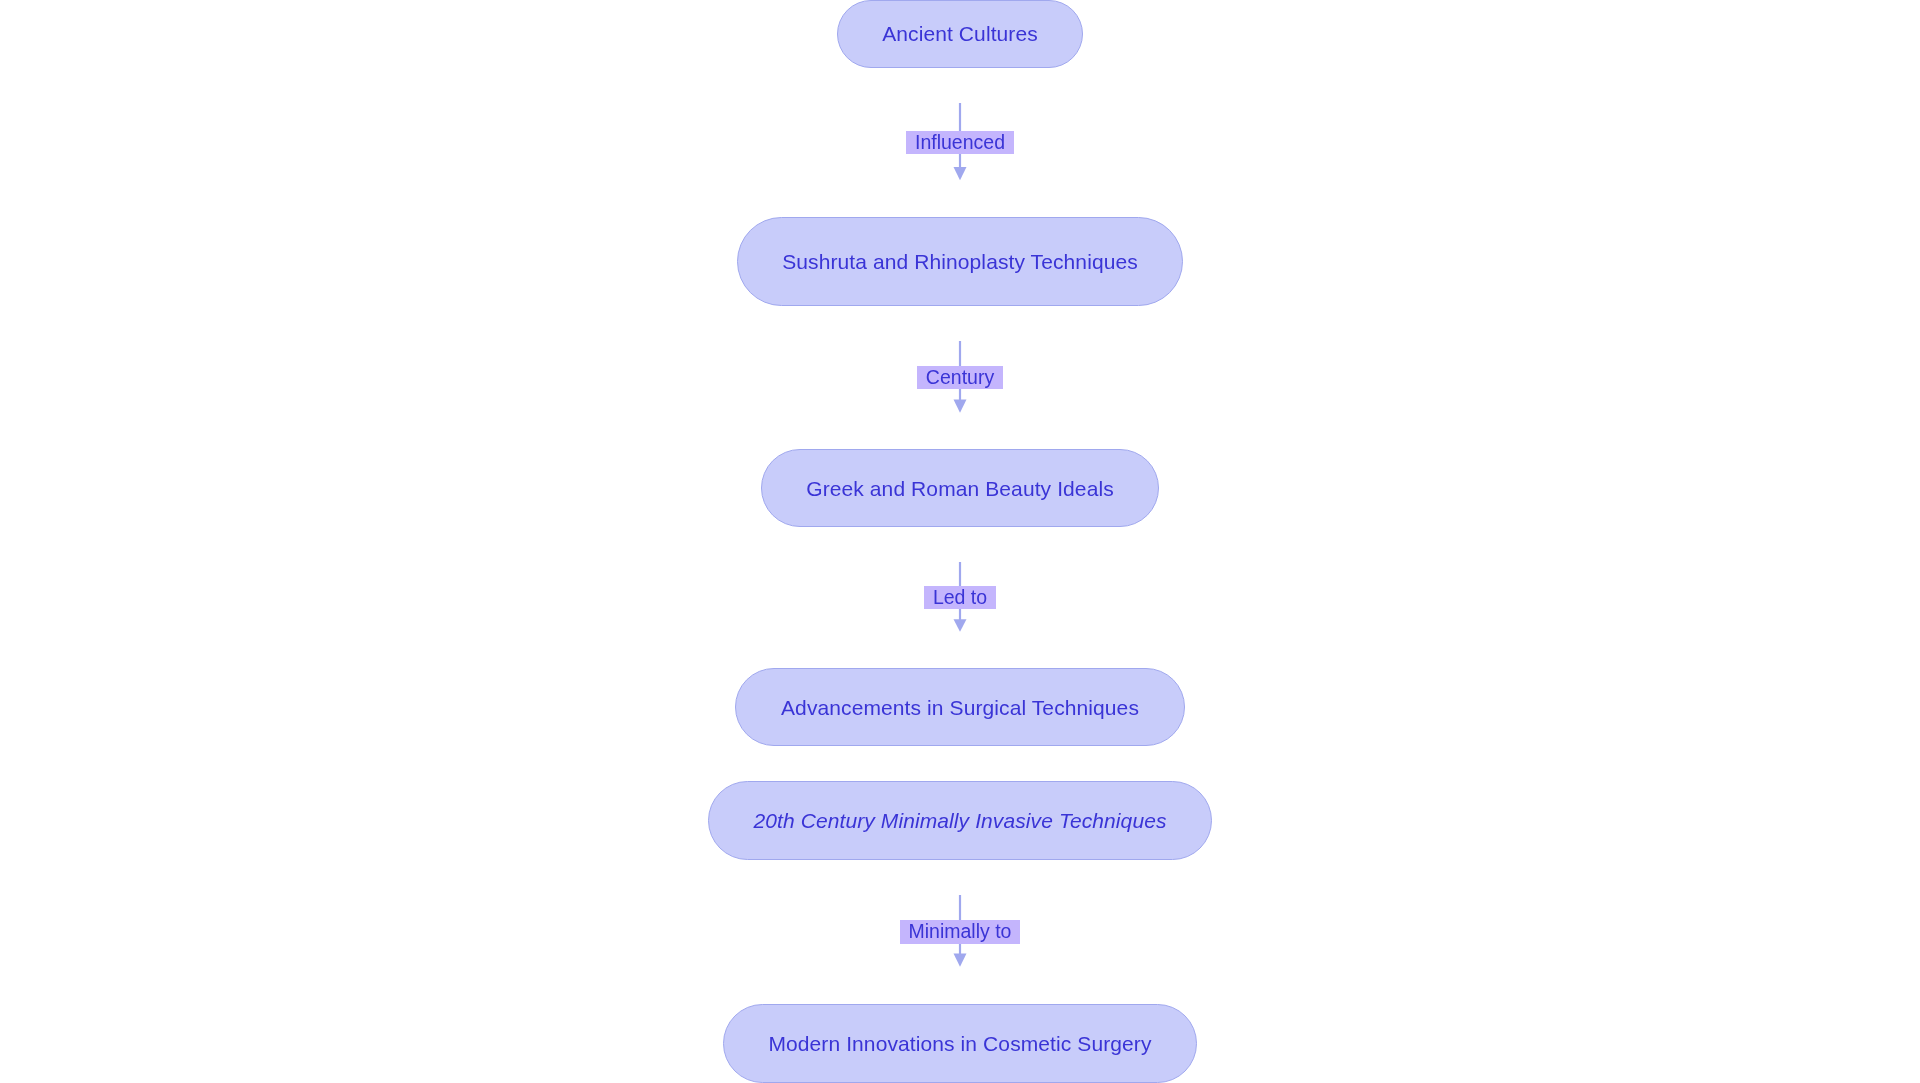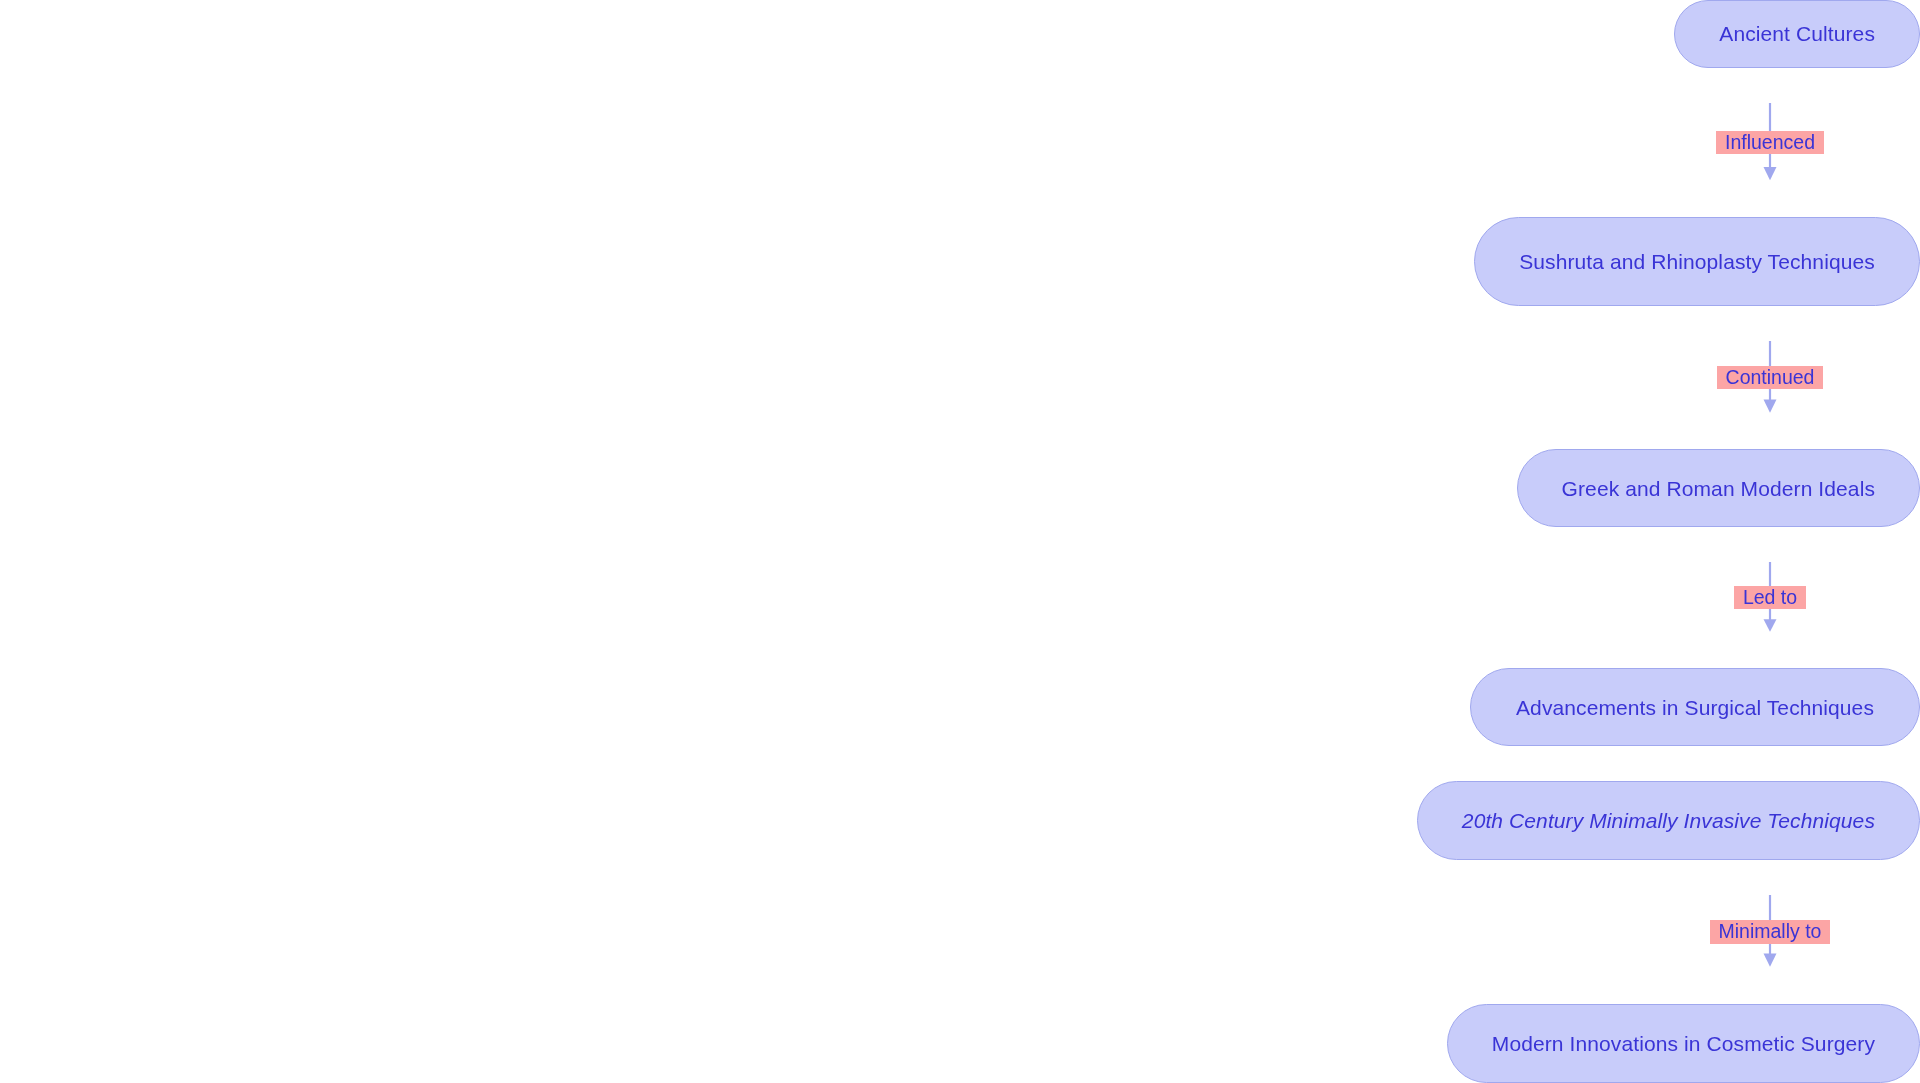--- a/index.html
+++ b/index.html
@@ -23,21 +23,21 @@
   }
 
   .flow-column {
     position: absolute;
     left: 0;
     top: 0;
     width: 1920px;
     height: 1083px;
     display: flex;
     flex-direction: column;
-    align-items: flex-end;
+    align-items: center;
     gap: 35px;
   }
 
   
   .node {
     display: flex;
     align-items: center;
     justify-content: center;
     background: #c8ccfa;
     border: 1.6px solid #a0a8ee;
@@ -89,21 +89,21 @@
     width: 30px;
     overflow: visible;
   }
 
   .edge-label {
     position: relative;
     z-index: 2;
     color: #3a34d6;
     font-size: 19.5px;
     line-height: 1;
-    background: #fca5a5;
+    background: #c4b5fd;
     padding: 2px 9px;
     white-space: nowrap;
   }
 </style>
 </head>
 <body>
 
 <div id="flowchart">
   <div class="flow-column">
 
@@ -121,25 +121,25 @@
 
     <div class="node n2">
       <span class="node-label">Sushruta and Rhinoplasty Techniques</span>
     </div>
 
     <div class="connector c2">
       <svg viewBox="0 0 30 78" preserveAspectRatio="none">
         <line x1="15" y1="0" x2="15" y2="64" stroke="#a0a8ee" stroke-width="2.2"></line>
         <polygon points="15,76 8.5,62 21.5,62" fill="#a0a8ee"></polygon>
       </svg>
-      <span class="edge-label">Continued</span>
+      <span class="edge-label">Century</span>
     </div>
 
     <div class="node n3">
-      <span class="node-label">Greek and Roman Modern Ideals</span>
+      <span class="node-label">Greek and Roman Beauty Ideals</span>
     </div>
 
     <div class="connector c3">
       <svg viewBox="0 0 30 80" preserveAspectRatio="none">
         <line x1="15" y1="0" x2="15" y2="66" stroke="#a0a8ee" stroke-width="2.2"></line>
         <polygon points="15,78 8.5,64 21.5,64" fill="#a0a8ee"></polygon>
       </svg>
       <span class="edge-label">Led to</span>
     </div>
 

